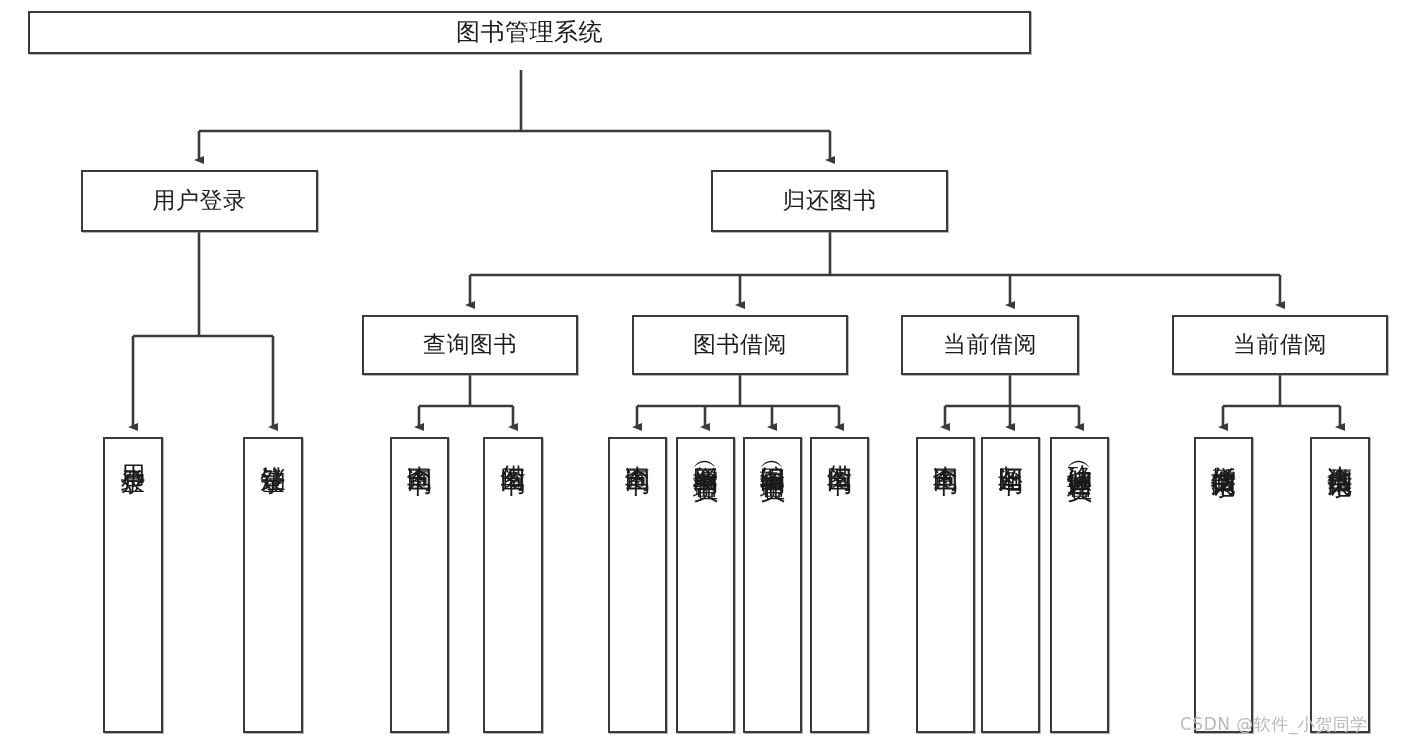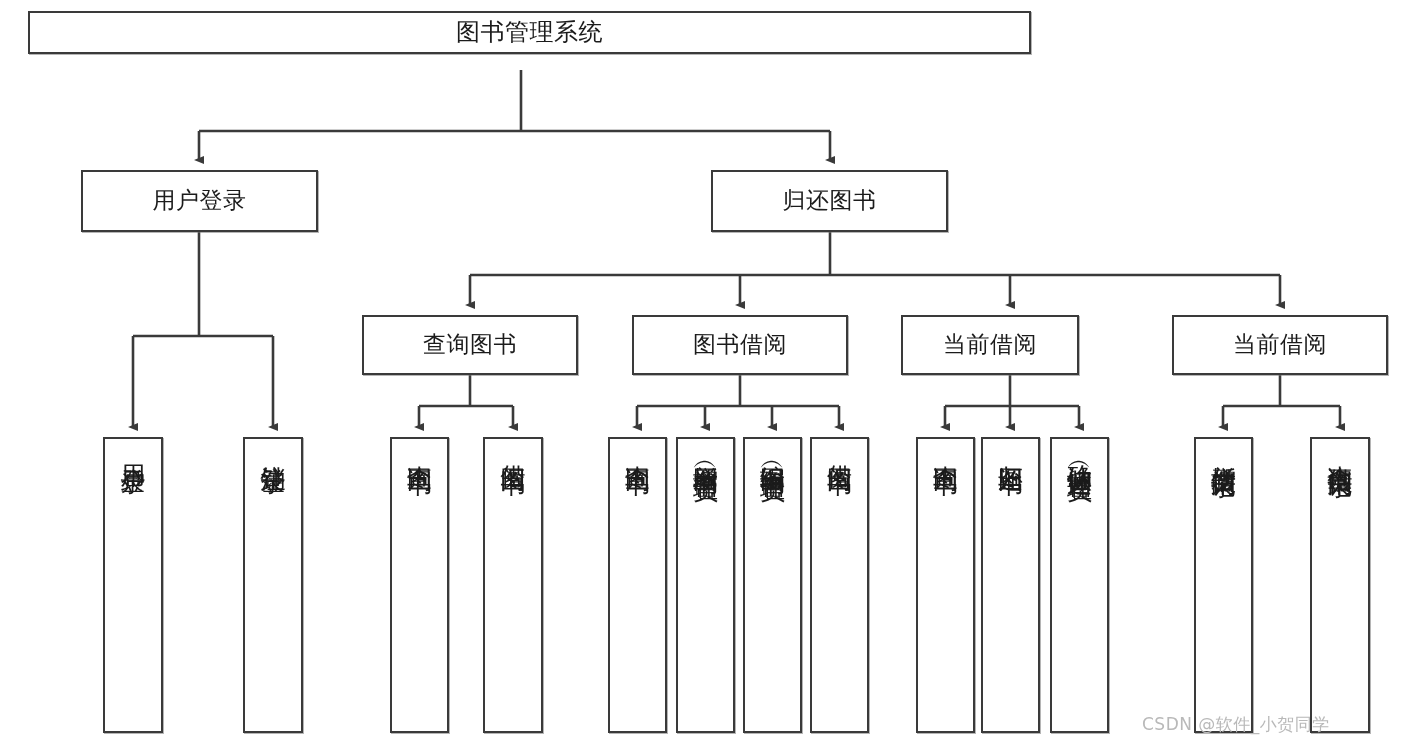--- a/index.html
+++ b/index.html
@@ -55,21 +55,21 @@
   .node.vert .label {
     writing-mode: vertical-rl;
     text-orientation: upright;
     font-size: 25px;
     line-height: 1.0;
     letter-spacing: 2px;
     white-space: nowrap;
   }
   .watermark {
     position: absolute;
-    left: 1142px;
+    left: 1180px;
     top: 713px;
     font-size: 17px;
     color: #b9b9b9;
     white-space: nowrap;
     letter-spacing: 0.5px;
     font-family: "DejaVu Sans", "Liberation Sans", sans-serif;
   }
 </style>
 </head>
 <body>

